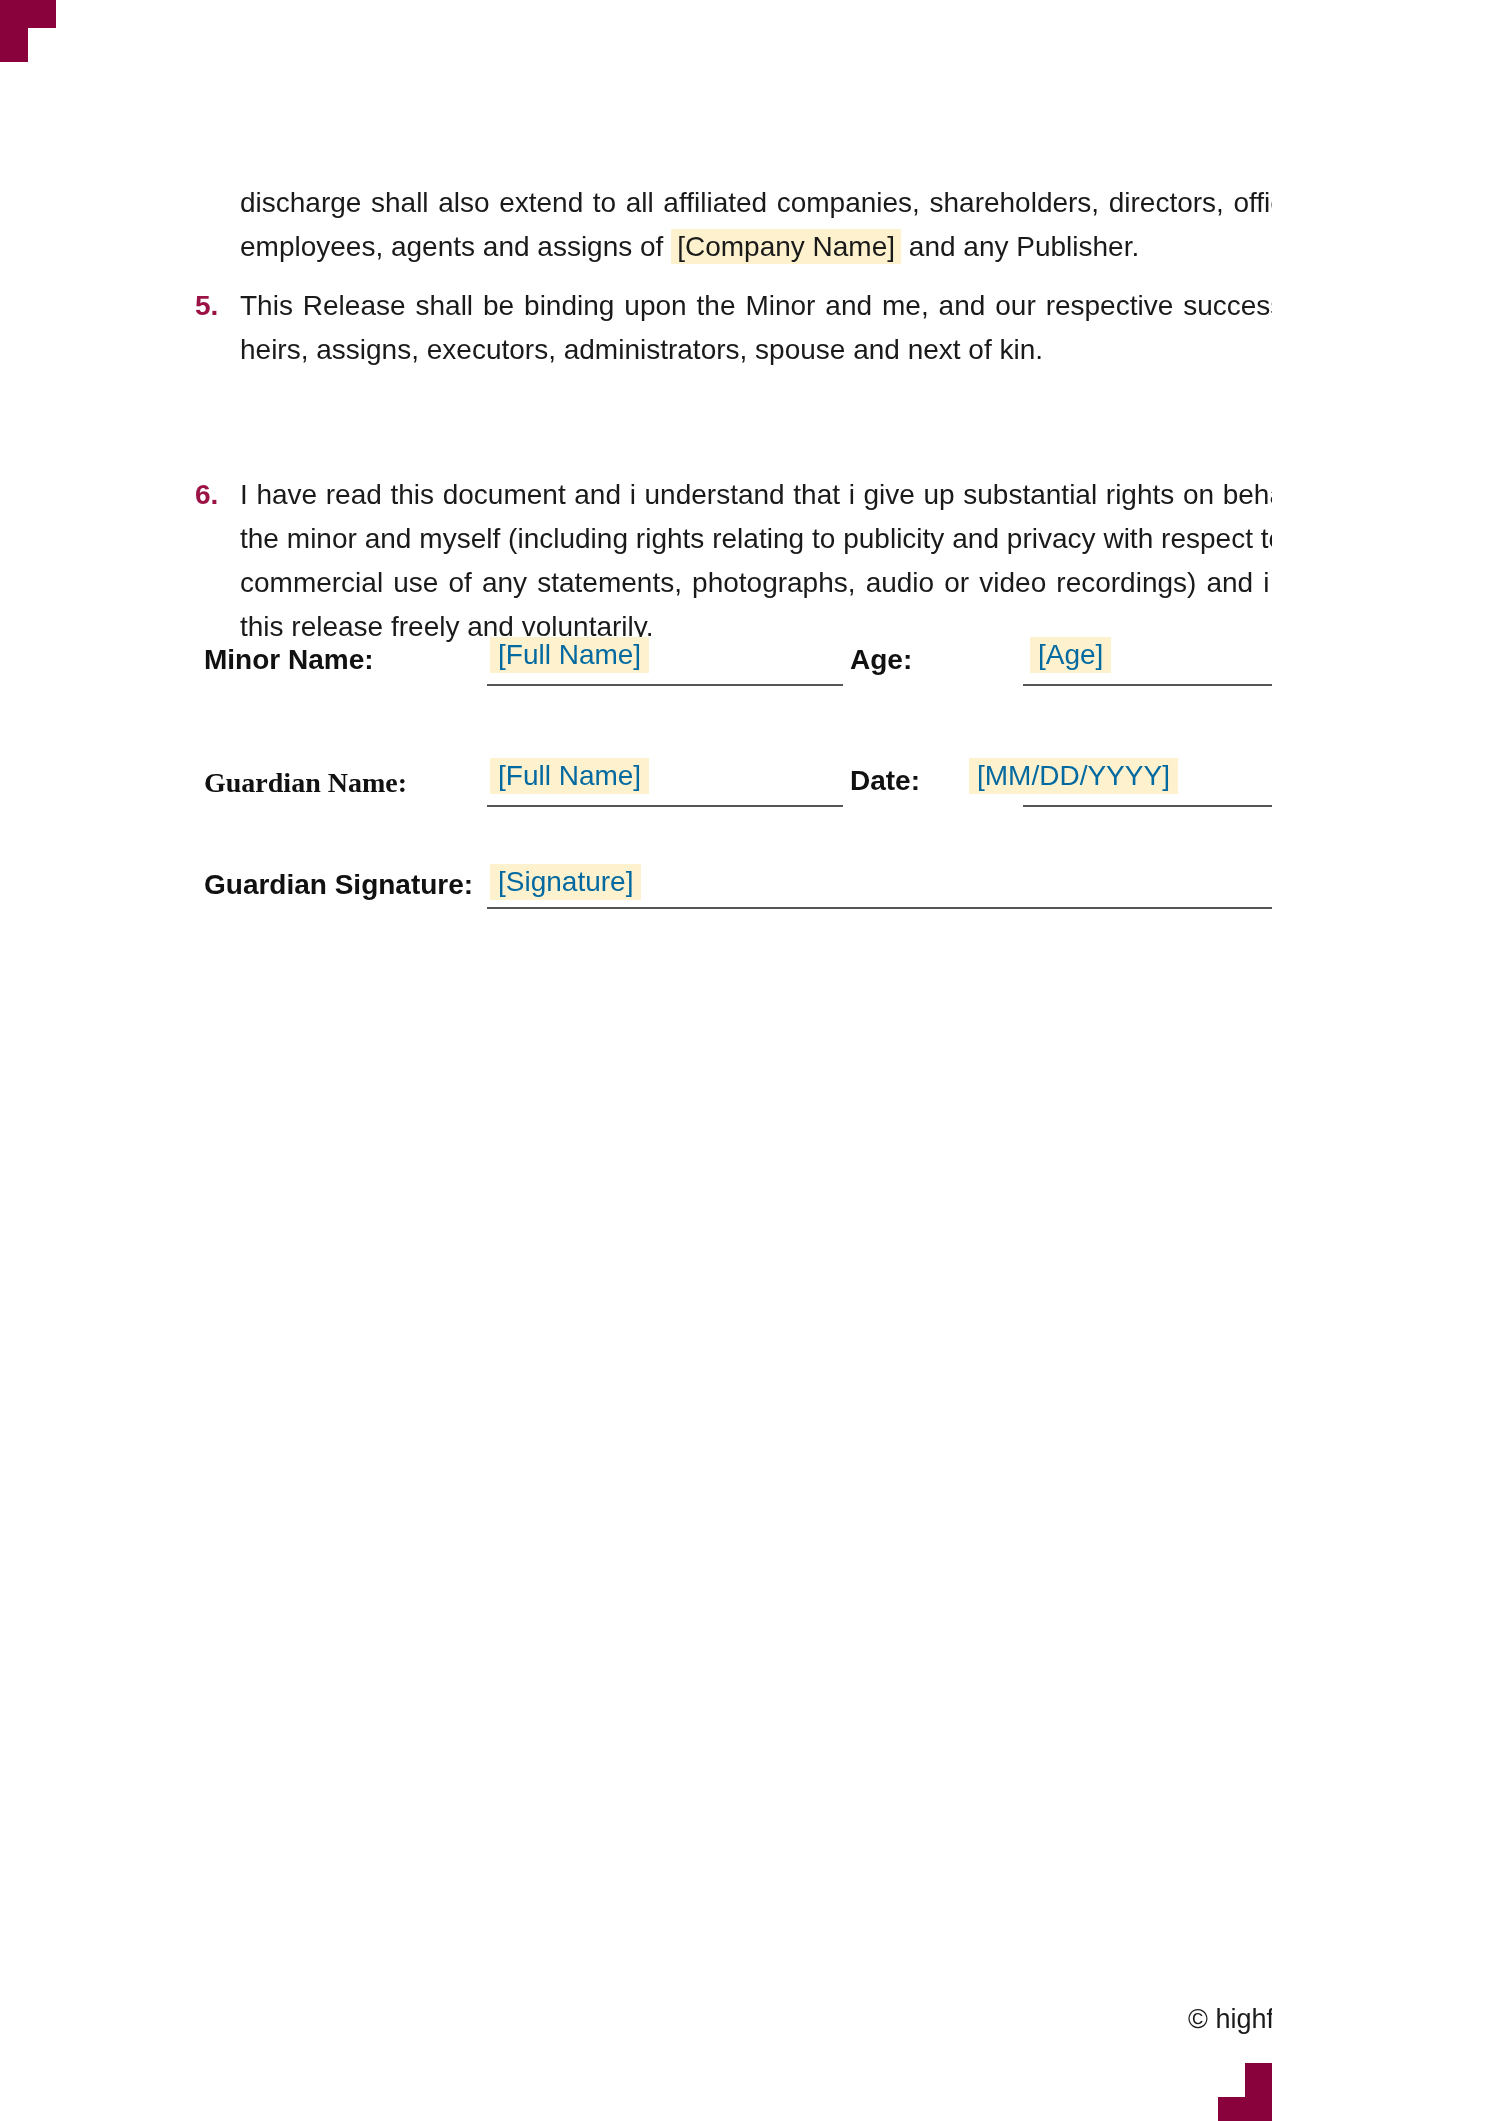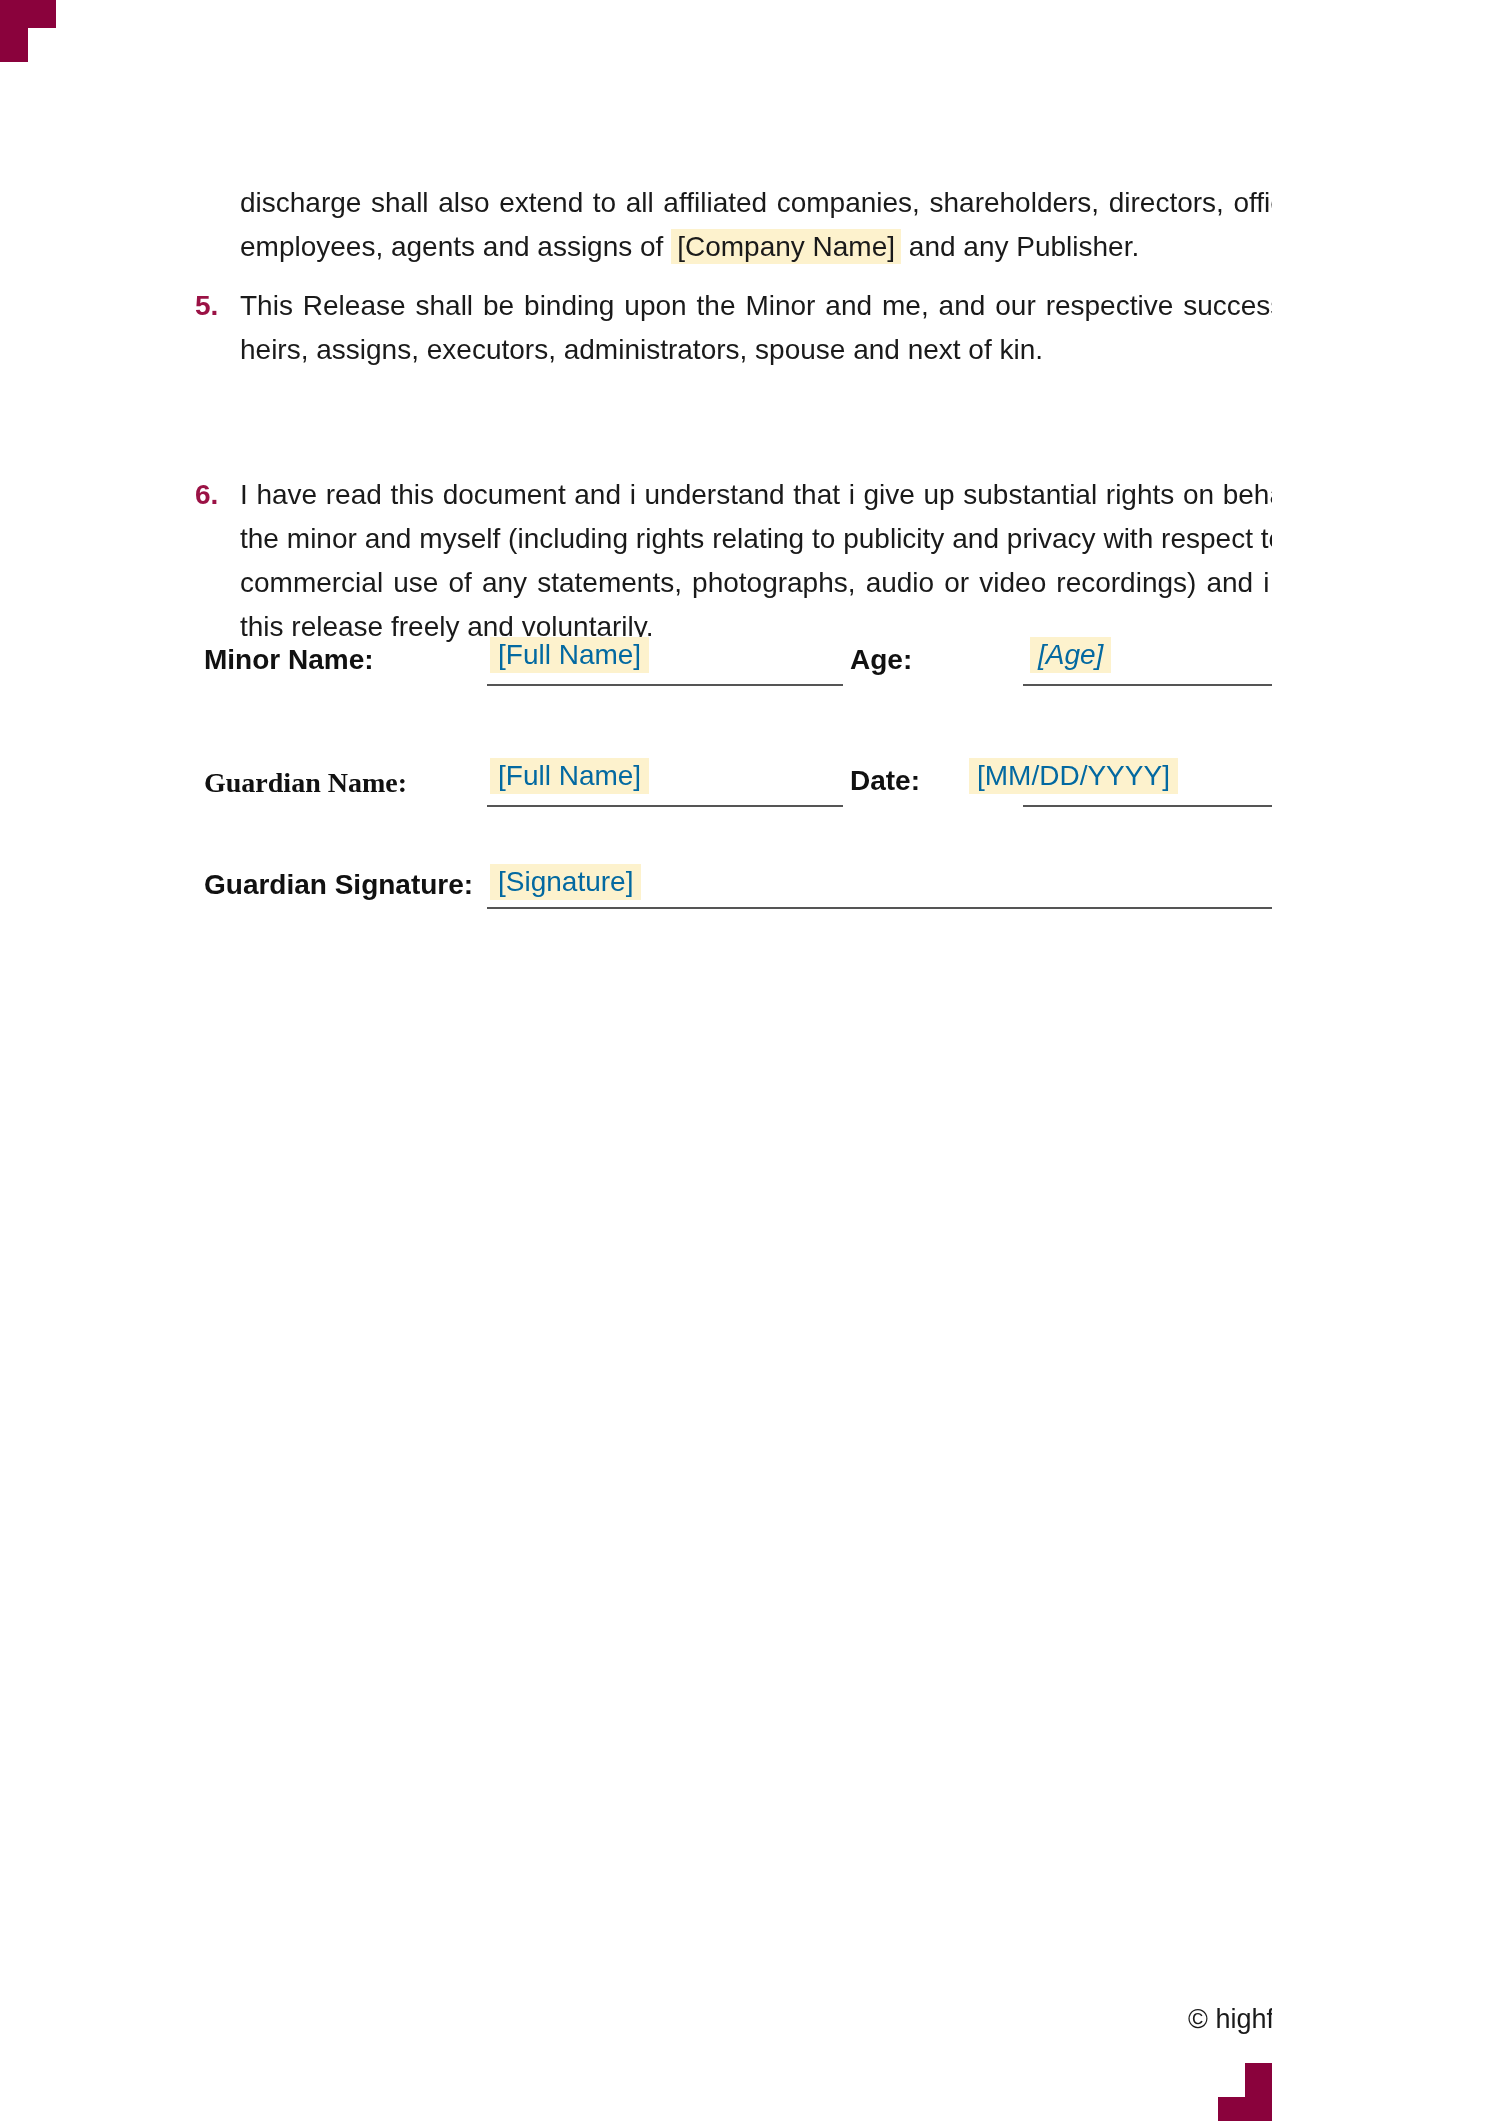--- a/index.html
+++ b/index.html
@@ -112,21 +112,21 @@
   <div class="textblock item6-block list-item">
     <span class="list-num">6.</span>
     <p class="para">I have read this document and i understand that i give up substantial rights on behalf of the minor and myself (including rights relating to publicity and privacy with respect to the commercial use of any statements, photographs, audio or video recordings) and i sign this release freely and voluntarily.</p>
   </div>
 
   <span class="flabel" style="left:204px; top:640px;">Minor Name:</span>
   <span class="fval" style="left:490px; top:637px;"><span class="hl">[Full Name]</span></span>
   <div class="fline" style="left:487px; top:684px; width:356px;"></div>
 
   <span class="flabel right" style="left:850px; top:640px; width:160px;">Age:</span>
-  <span class="fval" style="left:1030px; top:637px;font-style:italic;"><span class="hl">[Age]</span></span>
+  <span class="fval" style="left:1030px; top:637px;"><span class="hl">[Age]</span></span>
   <div class="fline" style="left:1023px; top:684px; width:305px;"></div>
 
   <span class="flabel" style="left:204px; top:763px;font-family:Liberation Serif, serif;">Guardian Name:</span>
   <span class="fval" style="left:490px; top:758px;"><span class="hl">[Full Name]</span></span>
   <div class="fline" style="left:487px; top:805px; width:356px;"></div>
 
   <span class="flabel right" style="left:850px; top:761px; width:160px;">Date:</span>
   <span class="fval" style="left:969px; top:758px;"><span class="hl">[MM/DD/YYYY]</span></span>
   <div class="fline" style="left:1023px; top:805px; width:305px;"></div>
 

